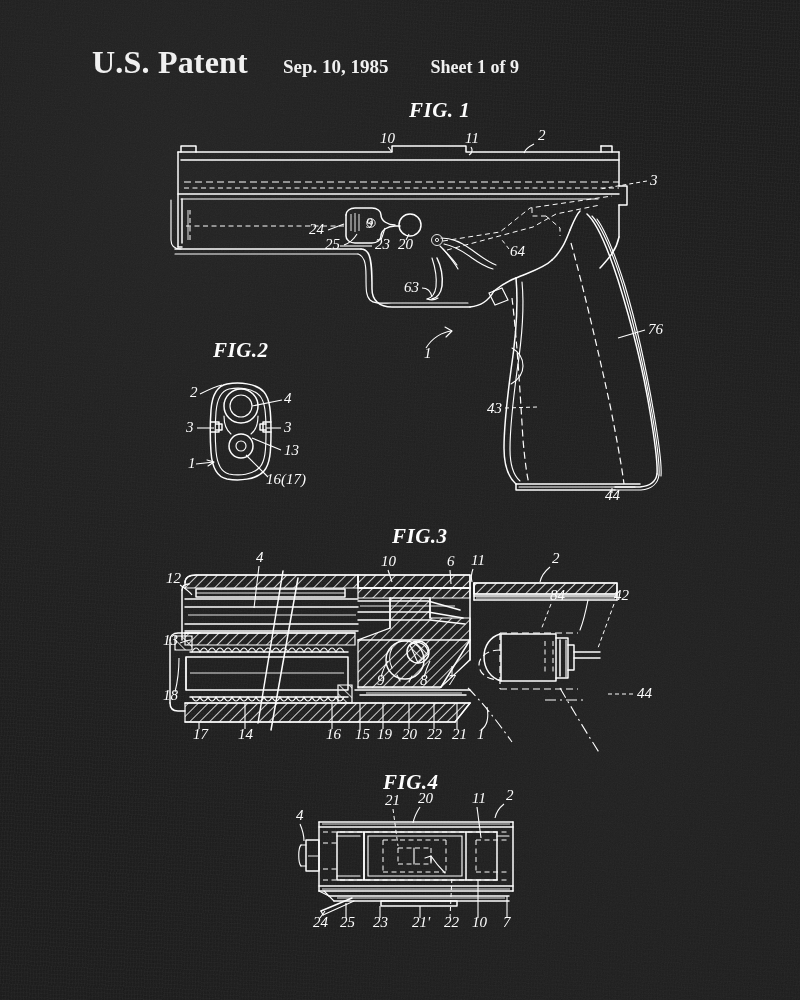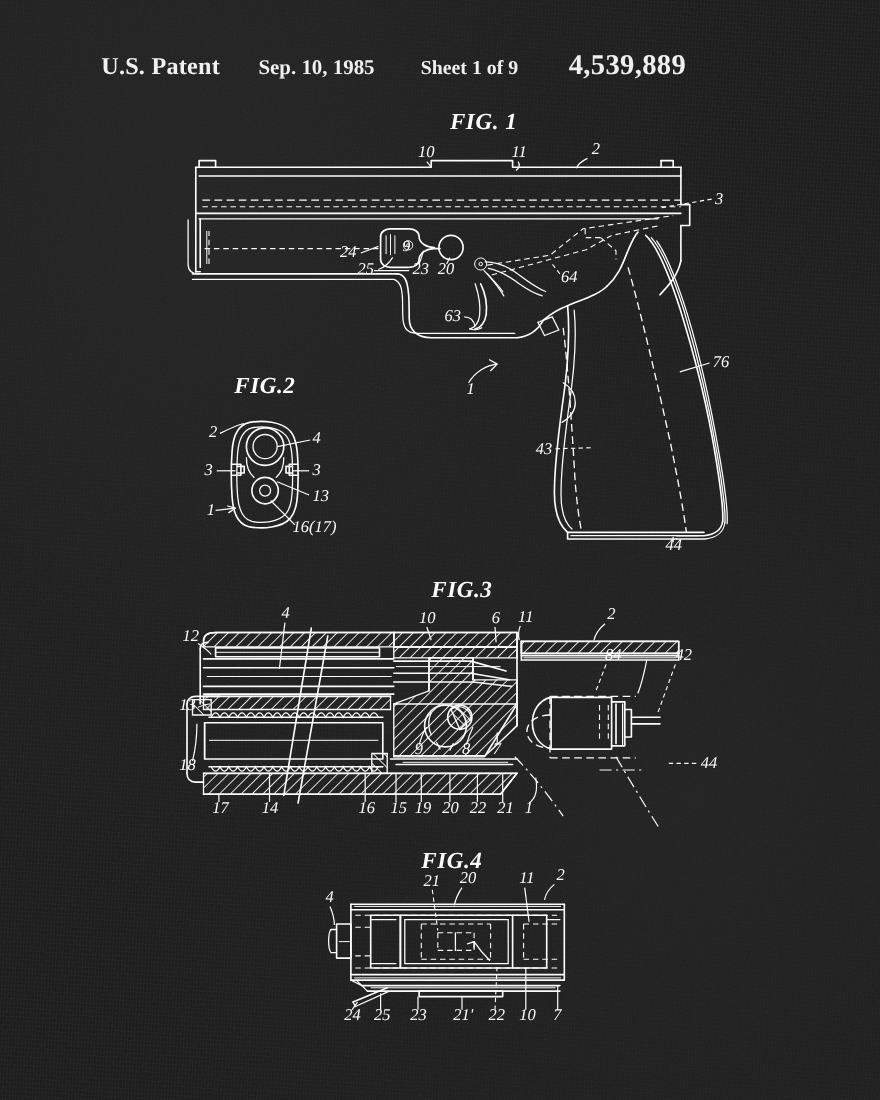--- a/index.html
+++ b/index.html
@@ -14,21 +14,21 @@
       radial-gradient(ellipse at 22% 18%, #232323 0%, rgba(26,26,26,0) 55%),
       radial-gradient(ellipse at 78% 72%, #212121 0%, rgba(26,26,26,0) 60%),
       repeating-linear-gradient(93deg, rgba(255,255,255,.018) 0 1px, rgba(0,0,0,0) 1px 3px),
       repeating-linear-gradient(3deg, rgba(255,255,255,.014) 0 1px, rgba(0,0,0,0) 1px 4px),
       #1a1a1a;
     overflow:hidden;
   }
   #grain{position:absolute;inset:0;opacity:.5;pointer-events:none;}
   .hdr{position:absolute;top:44px;left:0;width:800px;color:#f2f2f2;}
   .hdr .row{display:flex;align-items:baseline;}
-  .h-title{font-weight:bold;font-size:22px;letter-spacing:.2px;}
+  .h-title{font-weight:bold;font-size:32px;letter-spacing:.2px;}
   .h-date{font-weight:bold;font-size:19px;}
   .h-sheet{font-weight:bold;font-size:18px;text-align:center;}
   .h-num{font-weight:bold;font-size:26px;letter-spacing:.3px;}
   svg{position:absolute;top:0;left:0;}
   .figlbl{font-family:"Liberation Serif",serif;font-style:italic;font-weight:bold;
           fill:#fff;font-size:21px;letter-spacing:.5px;}
   .num{font-family:"Liberation Serif",serif;font-style:italic;fill:#fff;font-size:15px;}
   .num.sm{font-size:14px;}
   .ln{fill:none;stroke:#fff;stroke-width:1.5;stroke-linecap:round;stroke-linejoin:round;}
   .ln2{fill:none;stroke:#fff;stroke-width:1.15;stroke-linecap:round;}
@@ -44,21 +44,20 @@
 </head>
 <body>
 
 <div id="sheet">
 
   <div class="hdr">
     <div class="row">
       <span class="h-title" style="margin-left:92px;">U.S. Patent</span>
       <span class="h-date" style="margin-left:35px;">Sep. 10, 1985</span>
       <span class="h-sheet" style="margin-left:42px;">Sheet 1 of 9</span>
-      <span class="h-num" style="margin-left:46px;">4,539,889</span>
     </div>
   </div>
 
   <svg width="800" height="1000" viewBox="0 0 800 1000">
     <defs>
       <pattern id="h45" width="7" height="7" patternUnits="userSpaceOnUse" patternTransform="rotate(45)">
         <line x1="0" y1="0" x2="0" y2="7" stroke="#fff" stroke-width="1.6"></line>
       </pattern>
       <pattern id="h135" width="7" height="7" patternUnits="userSpaceOnUse" patternTransform="rotate(-45)">
         <line x1="0" y1="0" x2="0" y2="7" stroke="#fff" stroke-width="1.6"></line>

